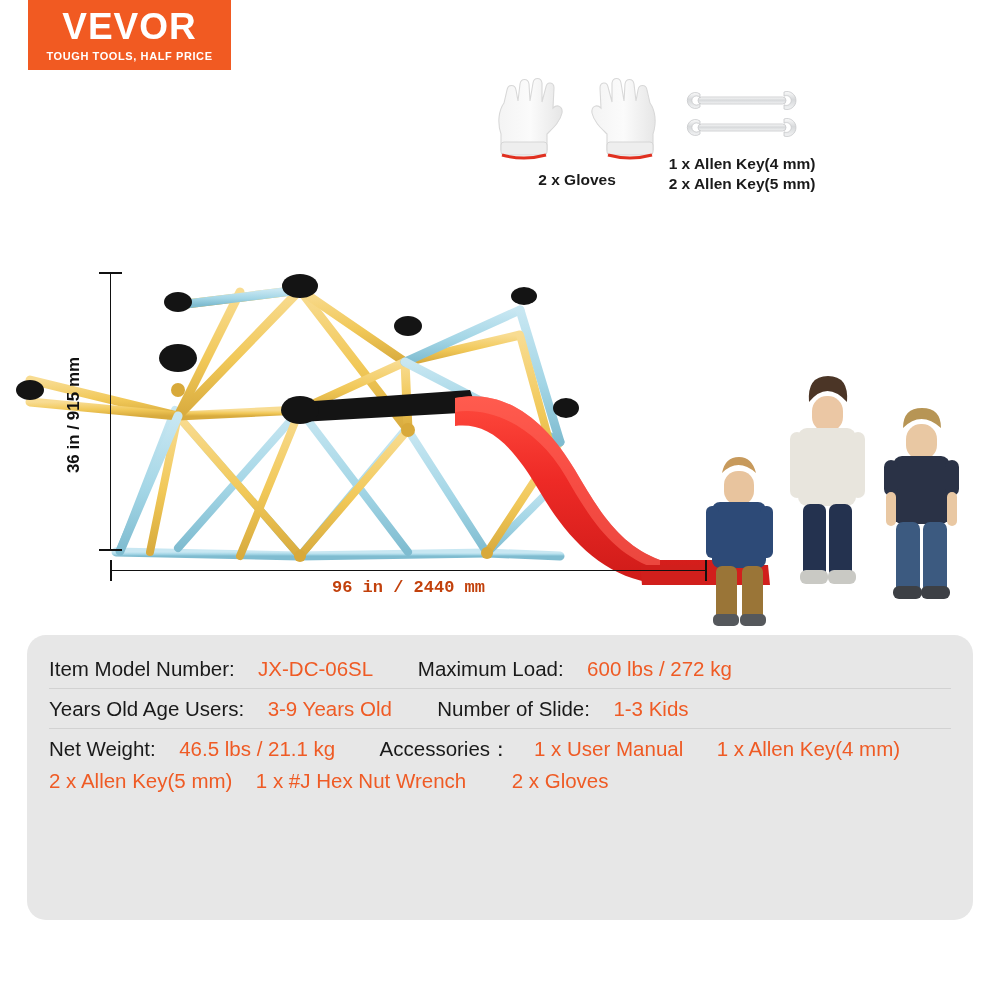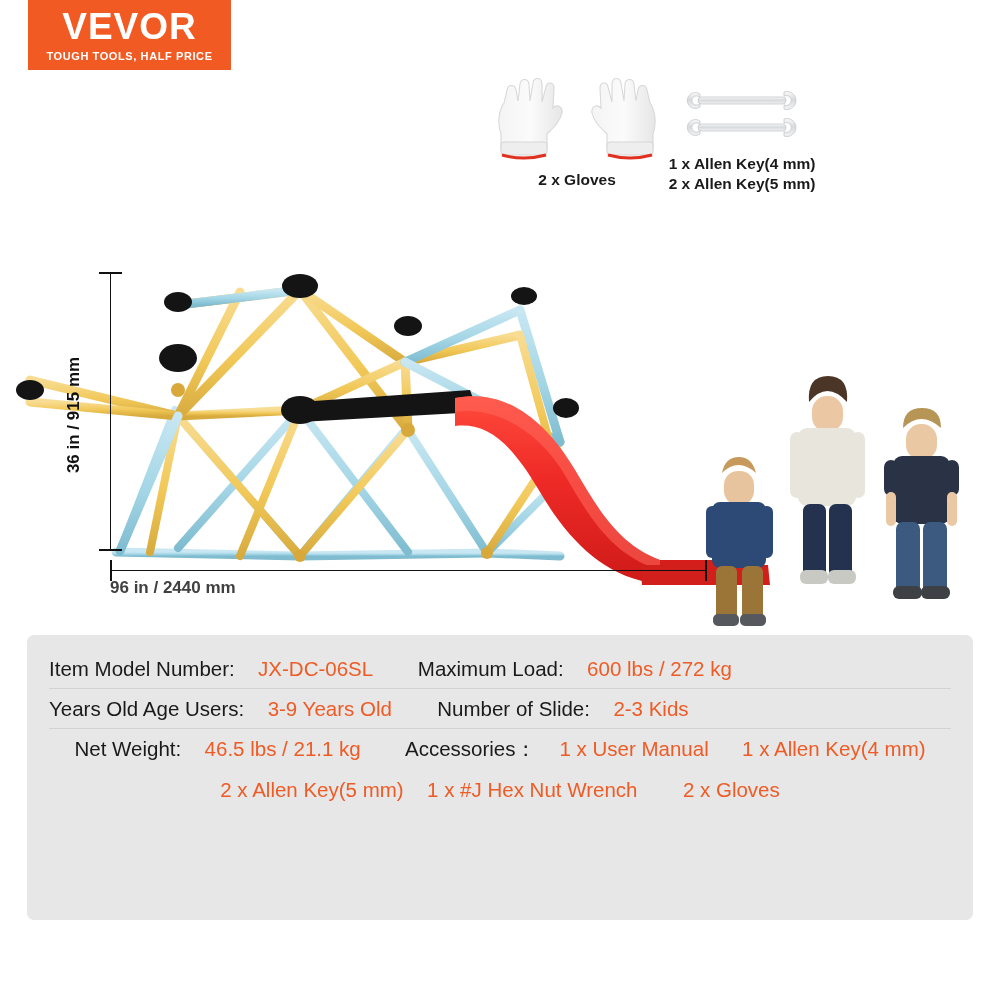--- a/index.html
+++ b/index.html
@@ -55,40 +55,40 @@
     transform:rotate(-90deg);white-space:nowrap;
     font-size:17px;font-weight:bold;color:#111;
   }
   .dim-h{position:absolute;left:110px;top:570px;width:597px;height:1px;background:#111;}
   .dim-h::before,.dim-h::after{
     content:"";position:absolute;top:-10px;height:21px;width:2px;background:#111;
   }
   .dim-h::before{left:0;}
   .dim-h::after{right:0;}
   .dim-h-label{
-    position:absolute;left:110px;top:578px;width:597px;text-align:left;
-    font-size:17px;font-weight:bold;color:#404040;
+    position:absolute;left:110px;top:578px;width:597px;text-align:center;
+    font-size:17px;font-weight:bold;color:#c2410c;font-family:Liberation Mono, monospace;
   }
 
   
   .spec{
     position:absolute;left:27px;top:635px;width:946px;height:285px;
-    background:#e7e7e7;border-radius:7px;padding:14px 0 10px 0;box-sizing:border-box;
+    background:#e7e7e7;border-radius:19px;padding:14px 0 10px 0;box-sizing:border-box;
   }
   .spec-row{
     margin:0 22px;padding:7px 0 6px 0;border-bottom:1px solid #d2d2d2;
     font-size:20.5px;line-height:1.28;color:#1a1a1a;white-space:nowrap;
   }
-  .spec-row.last{border-bottom:none;white-space:normal;text-align:center;}
+  .spec-row.last{border-bottom:none;white-space:normal;}
   .lbl{color:#1a1a1a;}
   .val{color:#EF5B25;}
   .gap-sm{display:inline-block;width:12px;}
   .gap-md{display:inline-block;width:22px;}
   .gap-lg{display:inline-block;width:34px;}
-  .wrap-line{display:block;margin-top:14px;}
+  .wrap-line{display:block;margin-top:5px;}
 
   
   svg{display:block;overflow:visible;}
 </style>
 </head>
 <body>
 
 <div class="page">
 
   <div class="logo-box">
@@ -320,21 +320,21 @@
       <span class="val">600 lbs / 272 kg</span>
     </div>
 
     <div class="spec-row">
       <span class="lbl">Years Old Age Users:</span>
       <span class="gap-sm"></span>
       <span class="val">3-9 Years Old</span>
       <span class="gap-lg"></span>
       <span class="lbl">Number of Slide:</span>
       <span class="gap-sm"></span>
-      <span class="val">2-3 Kids</span>
+      <span class="val">1-3 Kids</span>
     </div>
 
 
 
     <div class="spec-row last">
       <span class="lbl">Net Weight:</span>
       <span class="gap-sm"></span>
       <span class="val">46.5 lbs / 21.1 kg</span>
       <span class="gap-lg"></span>
       <span class="lbl">Accessories：</span>

